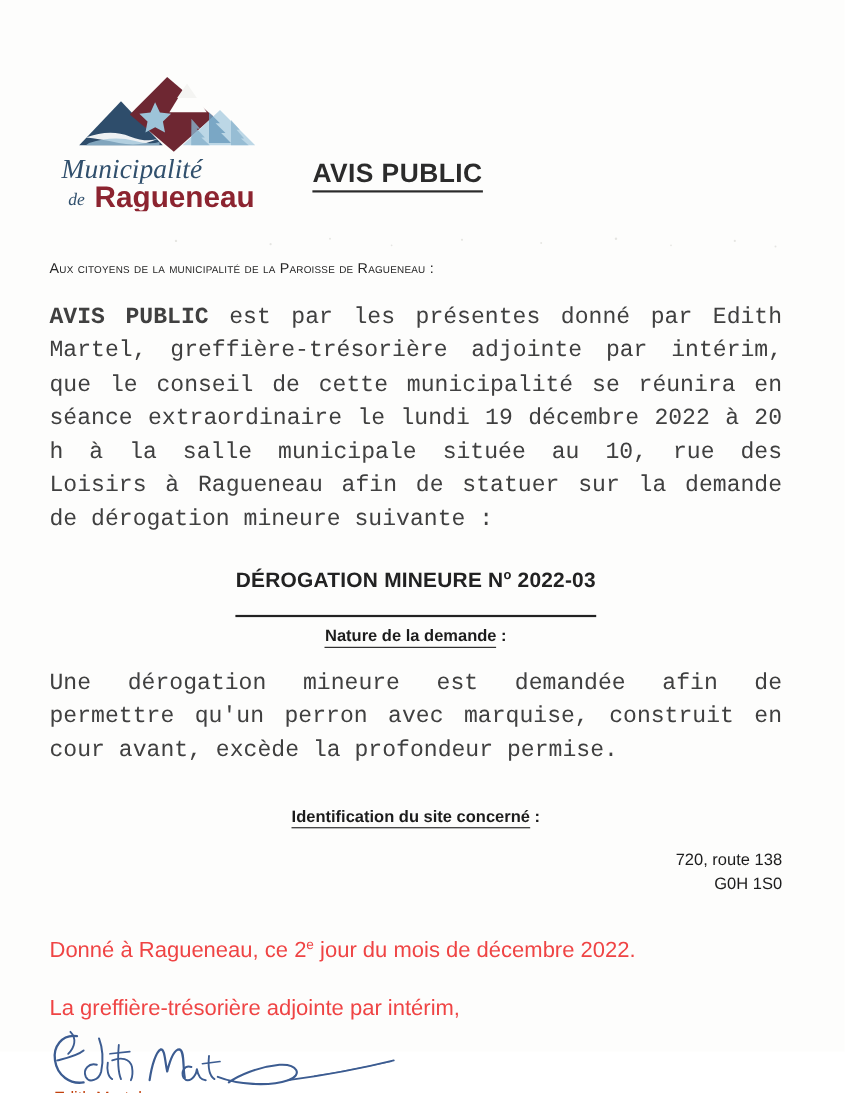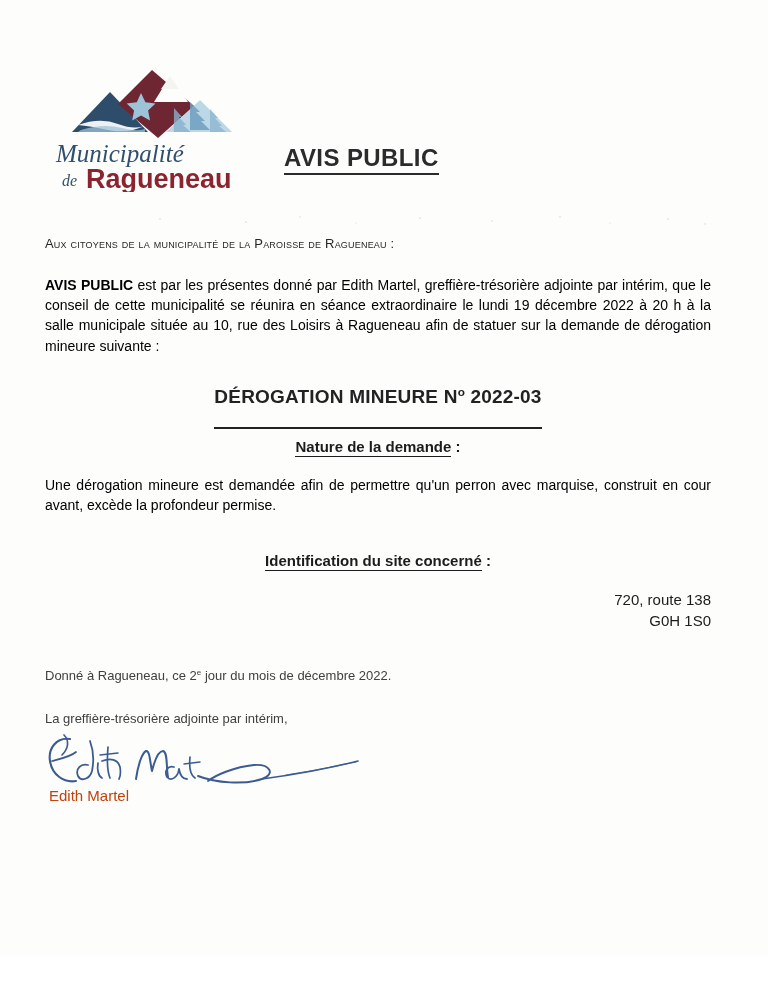--- a/index.html
+++ b/index.html
@@ -71,25 +71,26 @@
   .salutation {
     font-size: 13px;
     font-variant: small-caps;
     letter-spacing: .2px;
     color: #262626;
     margin: 0 0 22px 0;
     line-height: 1.3;
   }
 
   p.para {
-    font-size: 14px;
+    font-size: 21px;
     line-height: 1.45;
     margin: 0 0 22px 0;
     text-align: justify;
-    color: #000000;
+    color: #404040;
+    font-family: Liberation Mono, monospace;
   }
 
   .lead-bold { font-weight: bold; }
 
   h2.section-number {
     font-size: 19px;
     font-weight: bold;
     text-align: center;
     margin: 30px 0 30px 0;
     color: #222;
@@ -116,24 +117,24 @@
   .address {
     font-size: 15px;
     line-height: 1.42;
     margin: 0 0 36px 0;
     color: #1c1c1c;
     text-align: right;
   }
   .address div { white-space: nowrap; }
 
   p.plain {
-    font-size: 13px;
+    font-size: 20px;
     line-height: 1.45;
     margin: 0 0 24px 0;
-    color: #404040;
+    color: #ef4444;
   }
 
   
   .sign-block {
     position: relative;
     margin-top: 6px;
     height: 90px;
   }
   .signature {
     position: absolute;

